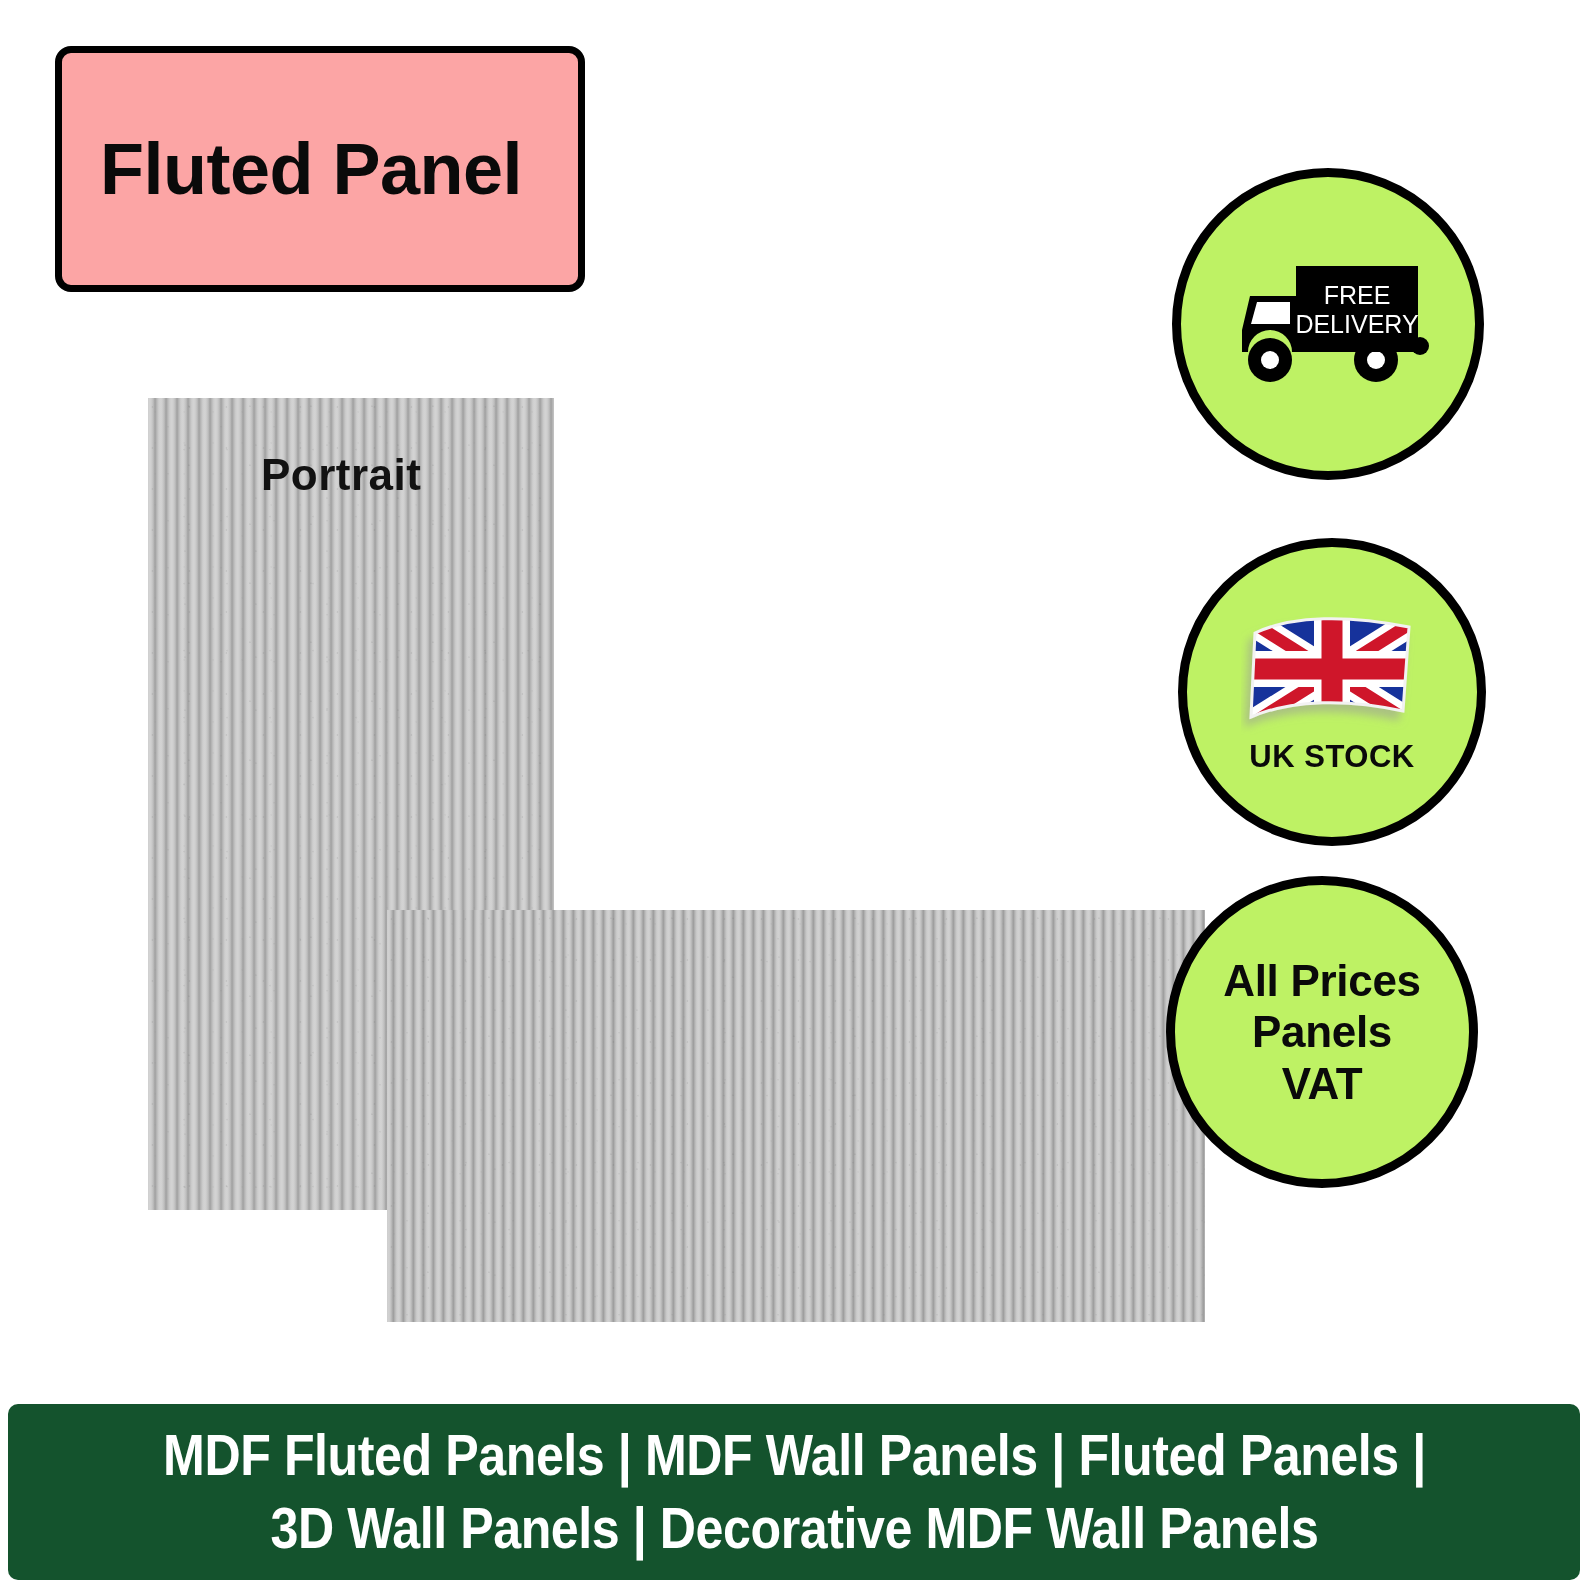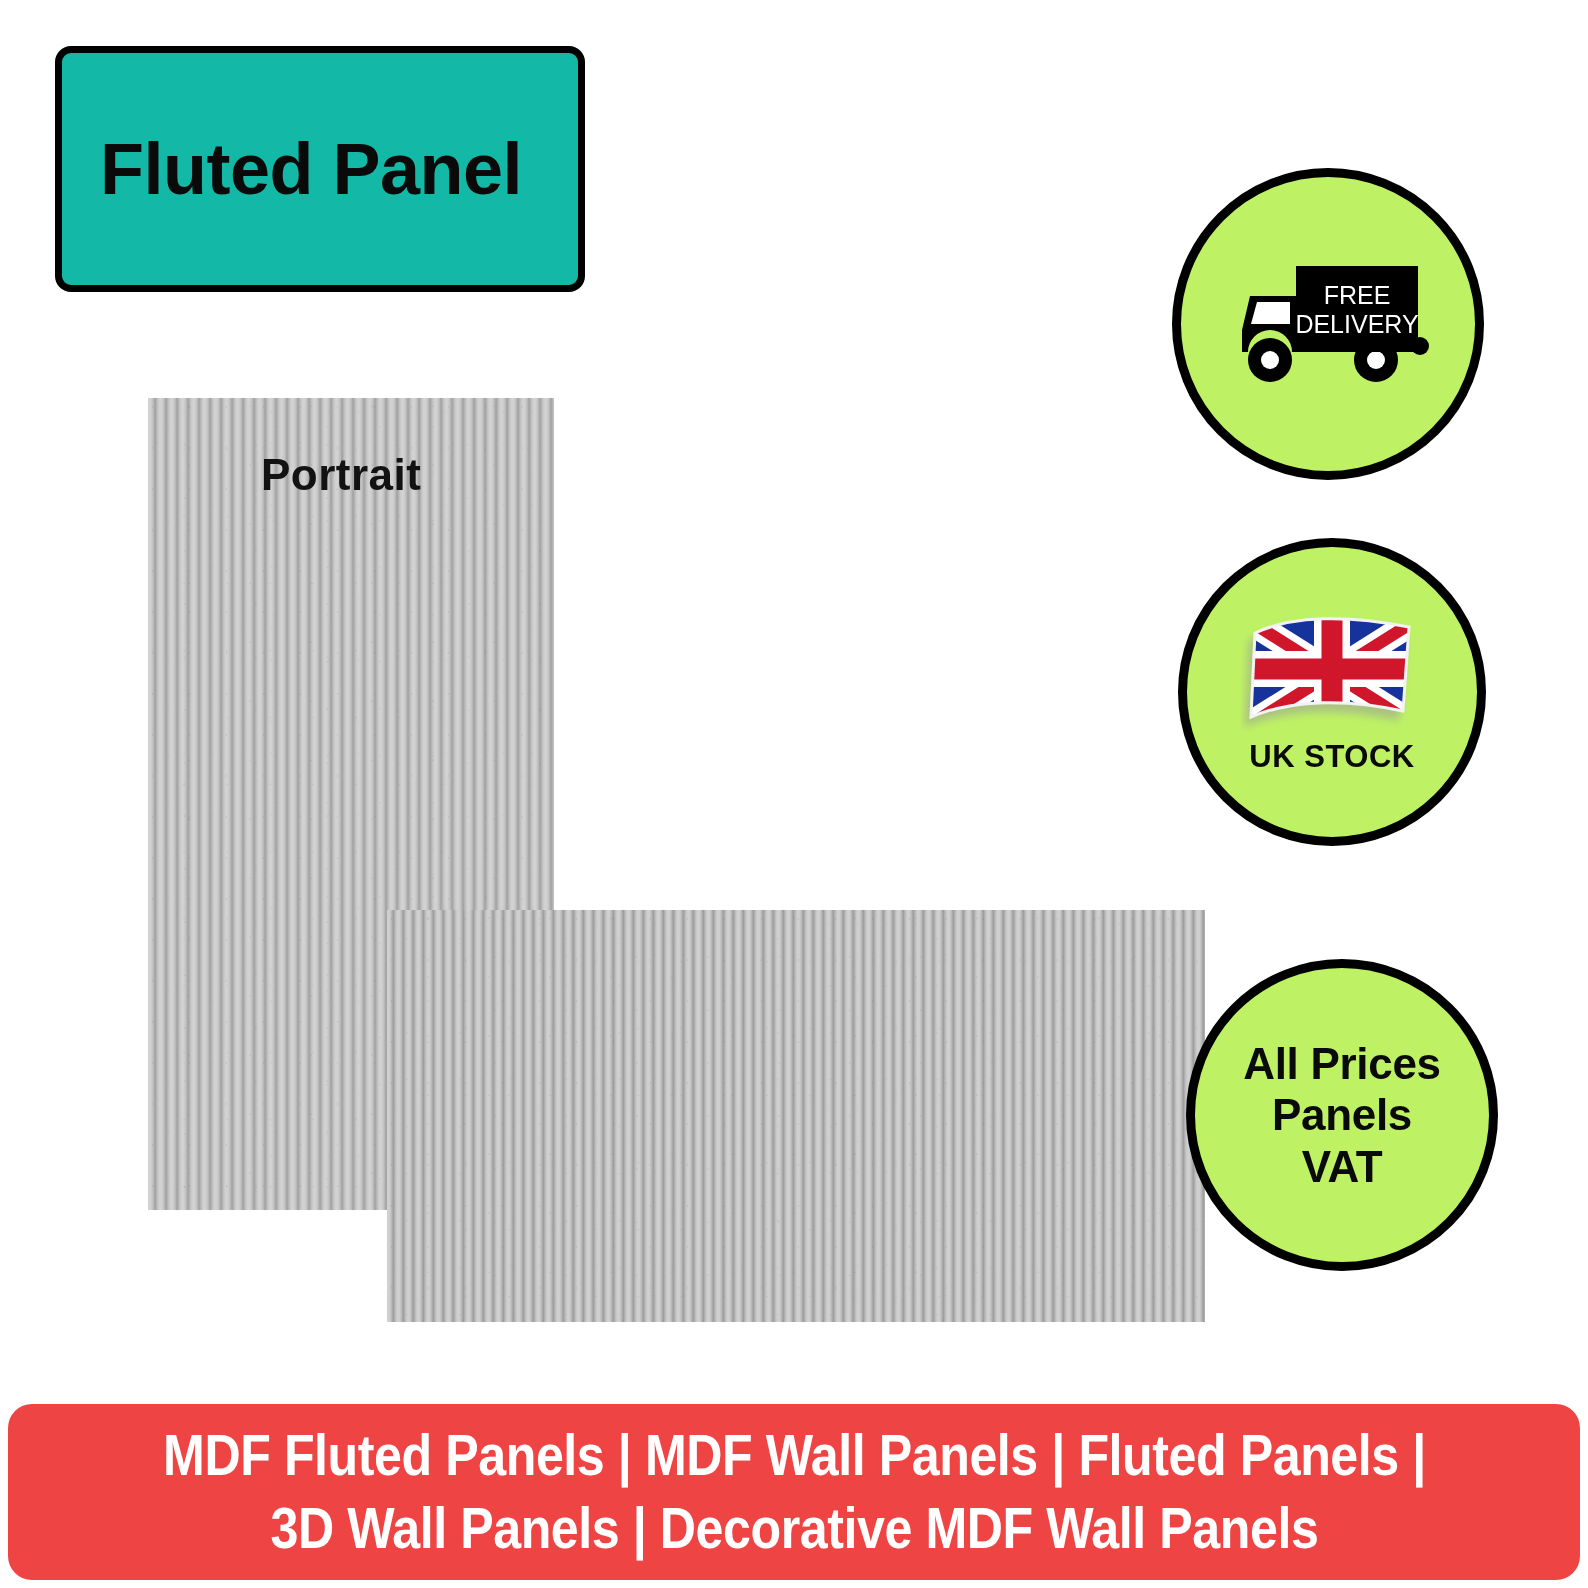--- a/index.html
+++ b/index.html
@@ -117,21 +117,21 @@
     font-size: 44px;
   }
 
   
   #title-badge {
     position: absolute;
     left: 55px;
     top: 46px;
     width: 530px;
     height: 246px;
-    background: #14b8a6;
+    background: #fca5a5;
     border: 7px solid #000000;
     border-radius: 16px;
     box-sizing: border-box;
     display: flex;
     align-items: center;
   }
   #title-badge-text {
     font-size: 72px;
     font-weight: bold;
     color: #0a0a0a;
@@ -159,24 +159,23 @@
     height: 312px;
   }
   #badge-uk {
     left: 1178px;
     top: 538px;
     width: 308px;
     height: 308px;
   }
   #badge-vat {
     left: 1166px;
-    top: 959px;
+    top: 876px;
     width: 312px;
     height: 312px;
-    margin-left: 20px;
   }
 
   
   .truck-svg { width: 208px; height: 128px; display: block; }
 
   
   .flag-wrap { width: 182px; height: 124px; margin-bottom: 6px; }
   .flag-svg { width: 182px; height: 124px; display: block; }
 
   .badge-caption {
@@ -197,22 +196,22 @@
     letter-spacing: -0.3px;
   }
 
   
   #keyword-banner {
     position: absolute;
     left: 8px;
     top: 1404px;
     width: 1572px;
     height: 176px;
-    background: #ef4444;
-    border-radius: 24px;
+    background: #14532d;
+    border-radius: 10px;
     box-sizing: border-box;
     display: flex;
     flex-direction: column;
     align-items: center;
     justify-content: center;
   }
   .banner-line {
     color: #ffffff;
     font-size: 57px;
     font-weight: bold;

